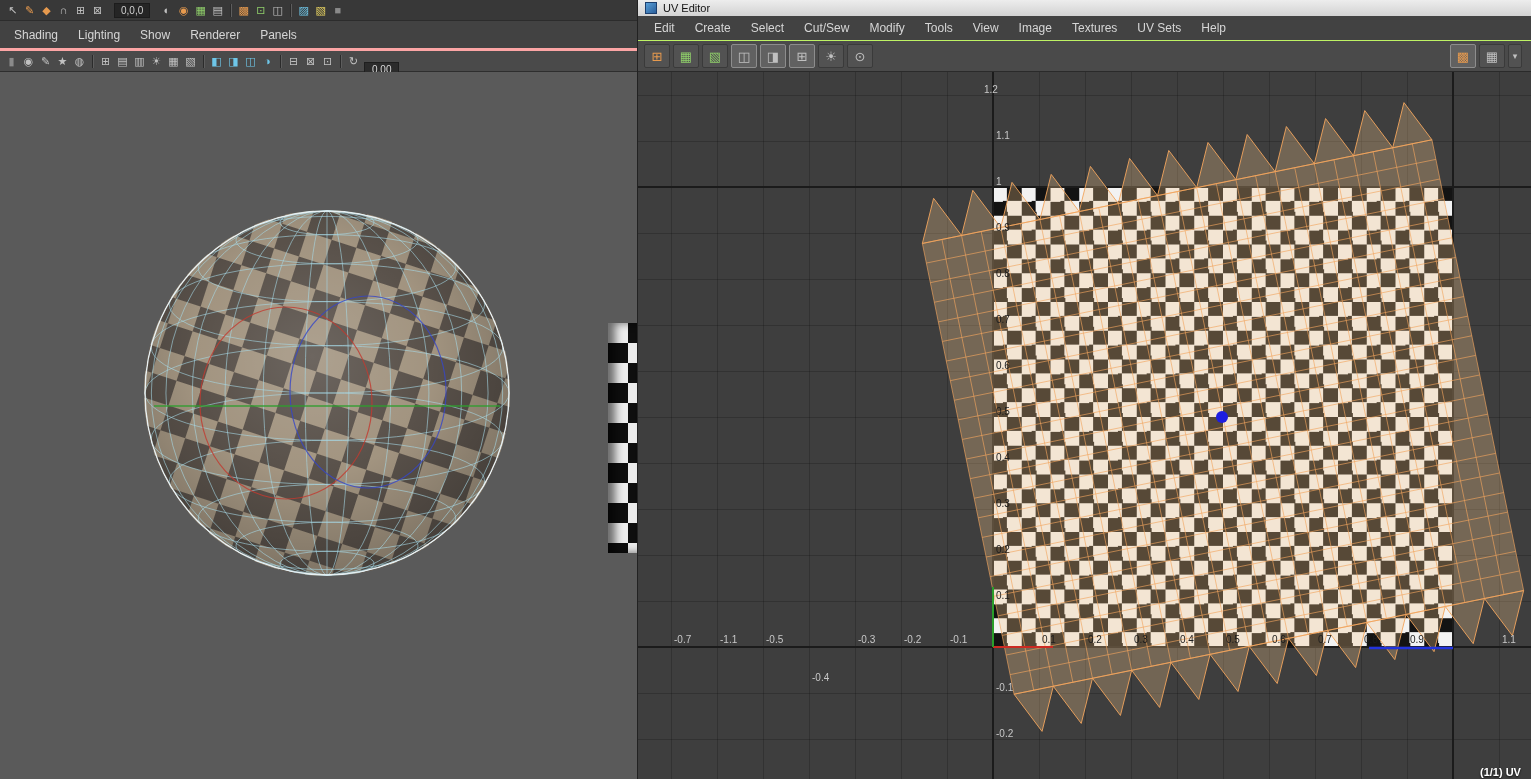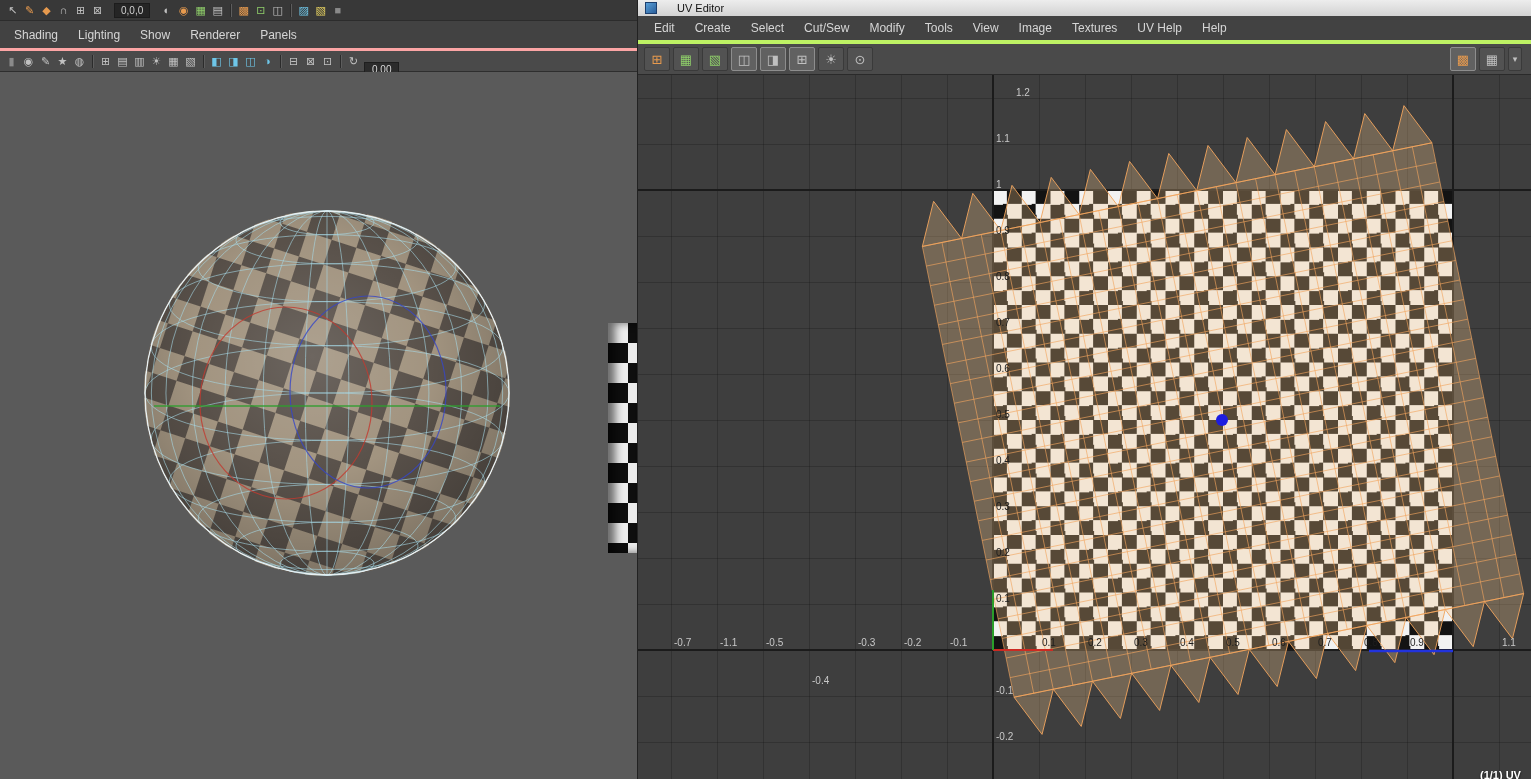--- a/index.html
+++ b/index.html
@@ -42,25 +42,25 @@
     background-size:52px 52px;}
   .sphere .shade{position:absolute;inset:0;border-radius:50%;
     background:radial-gradient(circle at 46% 40%,rgba(255,255,255,0.12) 0%,rgba(255,255,255,0) 40%,rgba(0,0,0,0.22) 75%,rgba(0,0,0,0.42) 100%);}
   .sphere svg{position:absolute;left:0;top:0;}
   .cube-fragment{position:absolute;left:608px;top:251px;width:30px;height:230px;
     background:repeating-conic-gradient(#0e0e0e 0% 25%,#ececec 25% 50%);
     background-size:40px 40px;box-shadow:inset 7px 0 9px rgba(0,0,0,0.55);}
   
   .uv-window{position:absolute;left:637px;top:0;width:894px;height:779px;border-left:1px solid #222;box-sizing:border-box;}
   .uv-titlebar{height:16px;background:linear-gradient(#ededed,#d2d2d2);
-    display:flex;align-items:center;gap:20px;padding:0 7px;}
+    display:flex;align-items:center;gap:6px;padding:0 7px;}
   .title-icon{width:10px;height:10px;background:linear-gradient(135deg,#5aa0d8,#2a5e9a);
     border:1px solid #1c3f6e;}
   .uv-title{font-size:11px;color:#111;}
-  .uv-menubar{height:24px;background:#424242;border-bottom:4px solid #bef264;
+  .uv-menubar{height:24px;background:#424242;border-bottom:1px solid #bef264;
     display:flex;align-items:center;padding-left:6px;}
   .uv-toolbar{height:30px;background:#4a4a4a;border-bottom:1px solid #2a2a2a;
     display:flex;align-items:center;padding:0 6px;}
   .tbtn{width:24px;height:22px;display:inline-flex;align-items:center;justify-content:center;
     background:#525252;border:1px solid #3a3a3a;border-radius:2px;margin-right:3px;
     font-size:13px;cursor:default;}
   .tbtn.active{background:#616161;border-color:#8d8d8d;}
   .tbtn.narrow{width:12px;font-size:9px;}
   .uv-tb-right{margin-left:auto;display:flex;align-items:center;}
   .uv-canvas{position:relative;height:709px;background:#3e3e3e;overflow:hidden;}
@@ -190,21 +190,21 @@
   <div class="uv-menubar" id="uv-menus">
       <span class="menu-item">Edit</span>
       <span class="menu-item">Create</span>
       <span class="menu-item">Select</span>
       <span class="menu-item">Cut/Sew</span>
       <span class="menu-item">Modify</span>
       <span class="menu-item">Tools</span>
       <span class="menu-item">View</span>
       <span class="menu-item">Image</span>
       <span class="menu-item">Textures</span>
-      <span class="menu-item">UV Help</span>
+      <span class="menu-item">UV Sets</span>
       <span class="menu-item">Help</span>
     </div>
 
   <div class="uv-toolbar">
     <span id="uv-tb-left" class="iconrow">
         <span class="tbtn" data-tone="orange">⊞</span>
         <span class="tbtn" data-tone="green">▦</span>
         <span class="tbtn" data-tone="green">▧</span>
         <span class="tbtn active" data-tone="gray">◫</span>
         <span class="tbtn active" data-tone="gray">◨</span>
@@ -316,21 +316,21 @@
           <line x1="-260" y1="210" x2="260" y2="210" stroke="#f2a55e" stroke-width="0.7" opacity="0.85"></line>
           <line x1="-260" y1="230" x2="260" y2="230" stroke="#f2a55e" stroke-width="0.7" opacity="0.85"></line>
         </g>
       <line x1="355" y1="575" x2="415" y2="575" stroke="#cc2a22" stroke-width="2"></line>
       <line x1="355" y1="515" x2="355" y2="575" stroke="#2a9e2a" stroke-width="2"></line>
       <line x1="731" y1="576" x2="815" y2="576" stroke="#2233dd" stroke-width="2.5"></line>
       <circle cx="584" cy="345" r="6" fill="#1d1de0"></circle>
     </svg>
 
     <div id="uv-labels">
-        <div class="axlab" style="left: 378px; top: 12px;">1.2</div>
+        <div class="axlab" style="left: 346px; top: 12px;">1.2</div>
         <div class="axlab" style="left: 358px; top: 58px;">1.1</div>
         <div class="axlab" style="left: 358px; top: 104px;">1</div>
         <div class="axlab dark" style="left: 358px; top: 150px;">0.9</div>
         <div class="axlab dark" style="left: 358px; top: 196px;">0.8</div>
         <div class="axlab dark" style="left: 358px; top: 242px;">0.7</div>
         <div class="axlab dark" style="left: 358px; top: 288px;">0.6</div>
         <div class="axlab dark" style="left: 358px; top: 334px;">0.5</div>
         <div class="axlab dark" style="left: 358px; top: 380px;">0.4</div>
         <div class="axlab dark" style="left: 358px; top: 426px;">0.3</div>
         <div class="axlab dark" style="left: 358px; top: 472px;">0.2</div>

